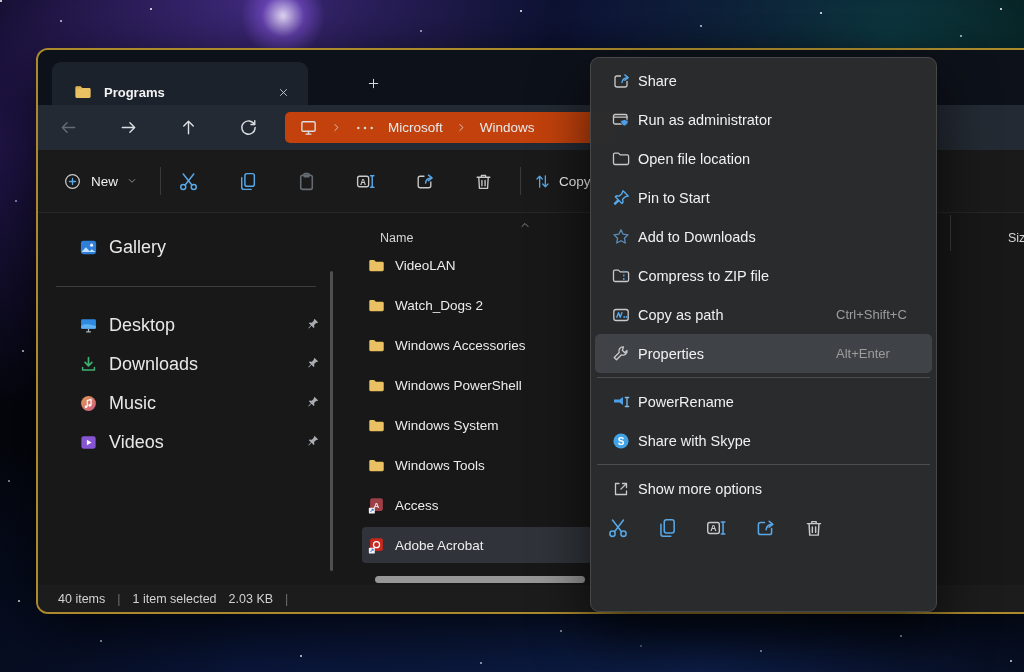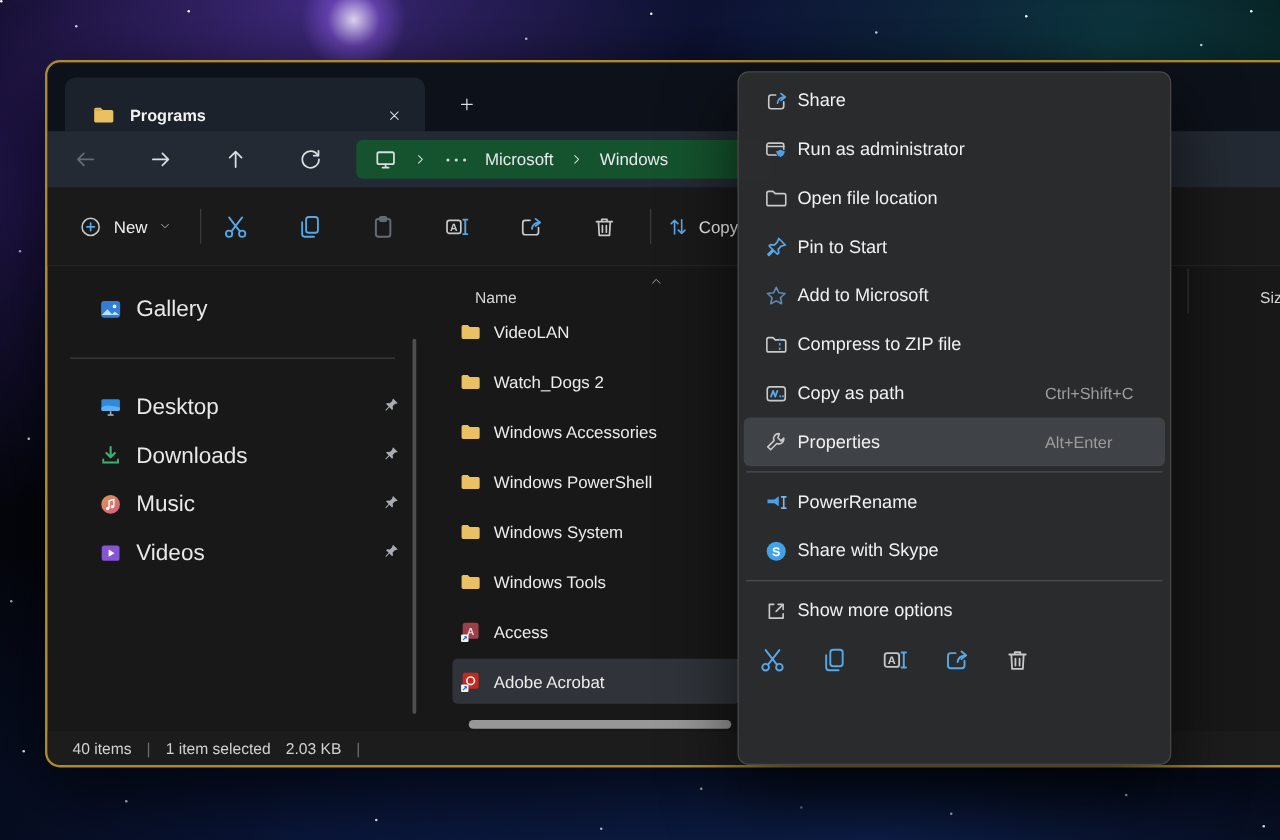--- a/index.html
+++ b/index.html
@@ -29,34 +29,34 @@
   }
 
   
   .window {
     position:absolute; left:36px; top:48px; width:1002px; height:566px;
     border:2px solid #ab8a2c; border-radius:12px; background:#181818;
     overflow:hidden; box-shadow:0 18px 60px rgba(0,0,0,.75);
   }
   .tabbar { position:absolute; left:0; top:0; right:0; height:55px; background:#0d1119; }
   .tab {
-    position:absolute; left:14px; top:12px; width:288px; height:43px;
+    position:absolute; left:14px; top:12px; width:256px; height:43px;
     background:#1c222c; border-radius:9px 9px 0 0;
     display:flex; align-items:center; padding:17px 12px 0 22px; gap:12px;
   }
   .tab-label { color:#f2f2f2; font-size:13px; font-weight:bold; flex:1; }
   .tab-close { width:26px; height:26px; display:flex; align-items:center; justify-content:center; border-radius:5px; }
   .newtab { position:absolute; left:322px; top:20px; width:26px; height:26px; display:flex; align-items:center; justify-content:center; border-radius:5px; }
 
   .navbar { position:absolute; left:0; top:55px; right:0; height:45px; background:#242a33; display:flex; align-items:center; }
   .navbtn { width:36px; height:34px; display:flex; align-items:center; justify-content:center; border-radius:5px; margin-left:24px; }
   .navbtn:first-child { margin-left:12px; }
   .addressbar {
     position:absolute; left:247px; top:7px; width:332px; height:31px;
-    background:#14532d; border-radius:5px; display:flex; align-items:center;
+    background:#c2410c; border-radius:5px; display:flex; align-items:center;
     padding-left:14px; gap:13px; color:#e3e6ea; font-size:13.5px; white-space:nowrap; overflow:hidden;
   }
   .crumb { color:#e8eaee; }
 
   .toolbar { position:absolute; left:0; top:100px; right:0; height:62px; background:#1a1a1a; display:flex; align-items:center; }
   .newbtn { position:absolute; left:15px; top:14px; height:34px; padding:0 10px; display:flex; align-items:center; gap:9px; border-radius:5px; color:#f0f0f0; font-size:13.5px; }
   .tsep { position:absolute; top:17px; width:1px; height:28px; background:#3a3a3a; }
   .tbtn { position:absolute; top:12px; width:38px; height:38px; display:flex; align-items:center; justify-content:center; border-radius:5px; }
   .sortbtn { position:absolute; left:495px; top:14px; height:34px; display:flex; align-items:center; gap:7px; color:#f0f0f0; font-size:13.5px; }
 
@@ -478,21 +478,21 @@
     </span>
     <span class="mil">Pin to Start</span>
     <span class="mis"></span>
   </div>
   <div class="mi">
     <span class="mic">
       <svg width="20" height="20" viewBox="0 0 20 20">
           <path d="M10 2.8l2.1 4.4 4.9.6-3.6 3.4.9 4.8L10 13.7 5.7 16l.9-4.8L3 7.8l4.9-.6z" fill="none" stroke="#5d8cb8" stroke-width="1.3" stroke-linejoin="round"></path>
         </svg>
     </span>
-    <span class="mil">Add to Microsoft</span>
+    <span class="mil">Add to Downloads</span>
     <span class="mis"></span>
   </div>
   <div class="mi">
     <span class="mic">
       <svg width="20" height="20" viewBox="0 0 20 20">
           <path d="M2.5 5.5c0-.8.6-1.4 1.4-1.4h3.5l1.8 1.8h7c.8 0 1.4.6 1.4 1.4v6.8c0 .8-.6 1.4-1.4 1.4H3.9c-.8 0-1.4-.6-1.4-1.4z" class="stk"></path>
           <path d="M12.8 4.8v9.8" stroke="#4da0e8" stroke-width="1.4" stroke-dasharray="2 1.6"></path>
         </svg>
     </span>
     <span class="mil">Compress to ZIP file</span>

